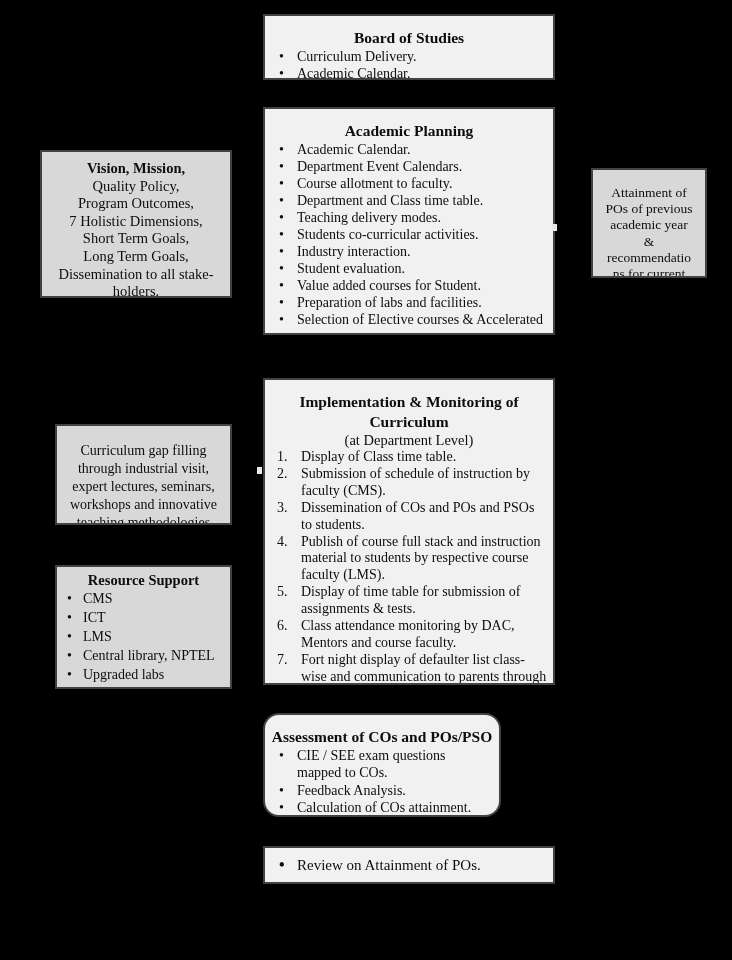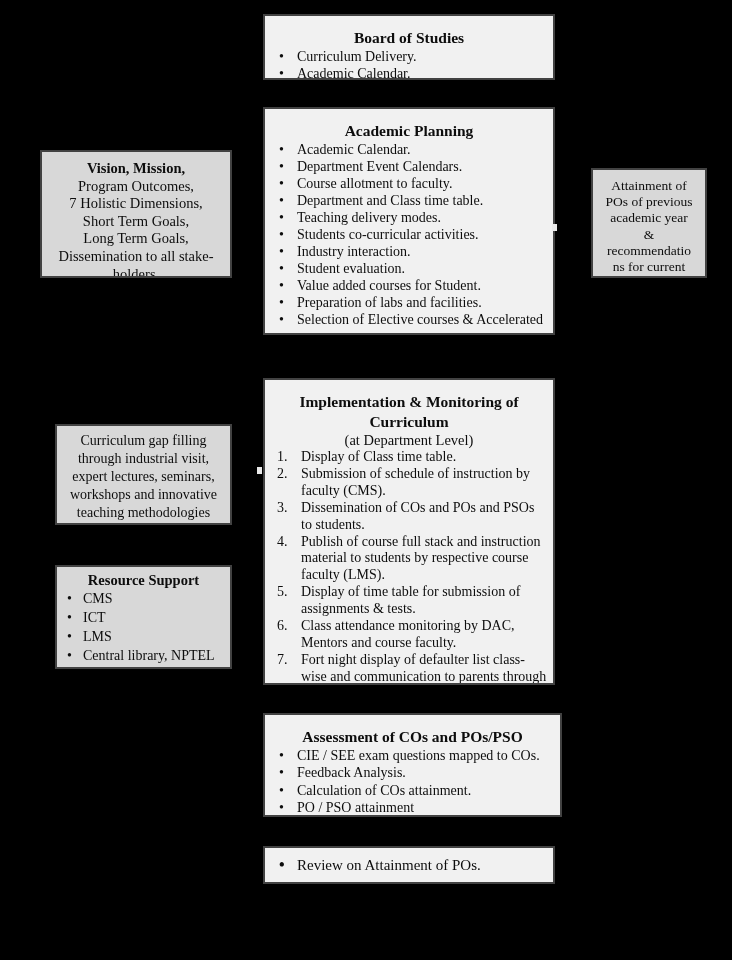--- a/index.html
+++ b/index.html
@@ -28,35 +28,35 @@
 
   .nlist .marker { width:24px; margin-left:12px; }
   .nlist .item { line-height:16.9px; }
 
   .lines { text-align:center; }
   .lines .item { white-space:nowrap; }
 
   
   .pos-board          { left:263px; top:14px;  width:292px; height:66px; }
   .pos-academic       { left:263px; top:107px; width:292px; height:228px; }
-  .pos-vision         { left:40px;  top:150px; width:192px; height:128px; font-size:14.5px; }
+  .pos-vision         { left:40px;  top:150px; width:192px; height:148px; font-size:14.5px; }
   .pos-vision .lines .item { line-height:17.6px; }
   .pos-vision .box-title { font-size:14.5px; line-height:17.6px; padding-top:8px; }
   .pos-attainment     { left:591px; top:168px; width:116px; height:110px; font-size:13.5px; }
-  .pos-attainment .lines { padding-top:8px; }
+  .pos-attainment .lines { padding-top:15px; }
   .pos-attainment .lines .item { line-height:16.2px; }
   .pos-implementation { left:263px; top:378px; width:292px; height:307px; }
   .pos-gap            { left:55px;  top:424px; width:177px; height:101px; font-size:14px; }
-  .pos-gap .lines { padding-top:6px; }
+  .pos-gap .lines { padding-top:6px;margin-top:10px; }
   .pos-gap .lines .item { line-height:18px; }
-  .pos-resource       { left:55px;  top:565px; width:177px; height:104px; }
+  .pos-resource       { left:55px;  top:565px; width:177px; height:124px; }
   .pos-resource .box-title { font-size:14.5px; line-height:18px; padding-top:4px; }
   .pos-resource .blist .item { line-height:19px; }
   .pos-resource .blist .marker { margin-left:10px; width:16px; }
-  .pos-assessment     { left:263px; top:713px; width:299px; height:104px; }
+  .pos-assessment     { left:263px; top:713px; width:238px; height:104px;border-radius:16px; }
   .pos-assessment .blist .item { line-height:17.4px; }
   .pos-review         { left:263px; top:846px; width:292px; height:38px; display:flex; align-items:center; }
   .pos-review .marker { flex:none; width:18px; margin-left:14px; font-size:16px; font-weight:bold; }
   .pos-review .txt { font-size:15px; }
 
   
   .tick { position:absolute; width:5px; height:7px; background:#e9e9e9; }
   .tick-right { left:552px; top:224px; }
   .tick-left  { left:257px; top:467px; }
 </style>
@@ -129,20 +129,21 @@
         <div class="item">
           <span class="marker">•</span>
           <span class="txt">Projects batch allotment.</span>
         </div>
       </div>
   </div>
 
   <div class="box gray pos-vision">
     <div class="box-title">Vision, Mission,</div>
     <div class="lines">
+        <div class="item">Quality Policy,</div>
         <div class="item">Program Outcomes,</div>
         <div class="item">7 Holistic Dimensions,</div>
         <div class="item">Short Term Goals,</div>
         <div class="item">Long Term Goals,</div>
         <div class="item">Dissemination to all stake-</div>
         <div class="item">holders.</div>
       </div>
   </div>
 
   <div class="box gray pos-attainment">

